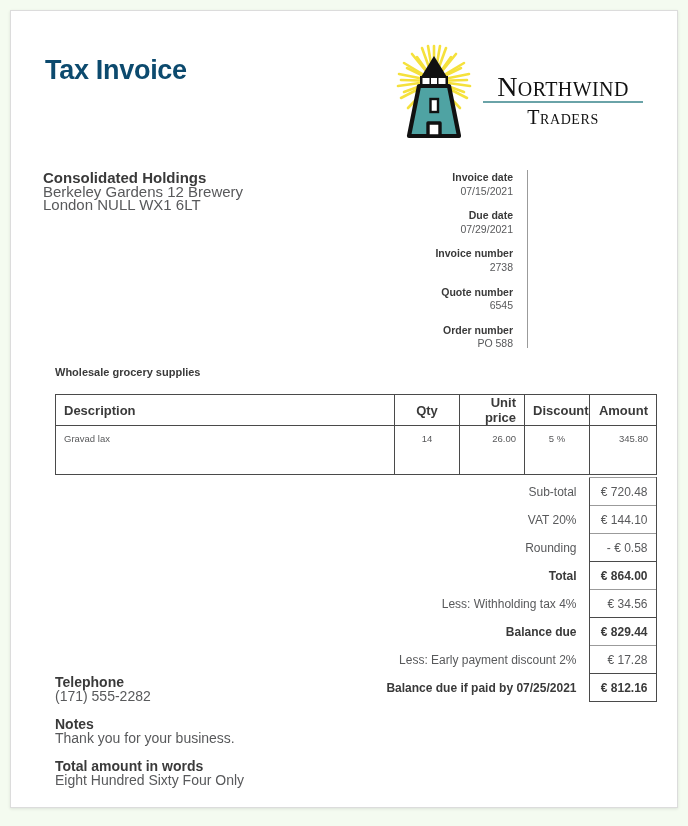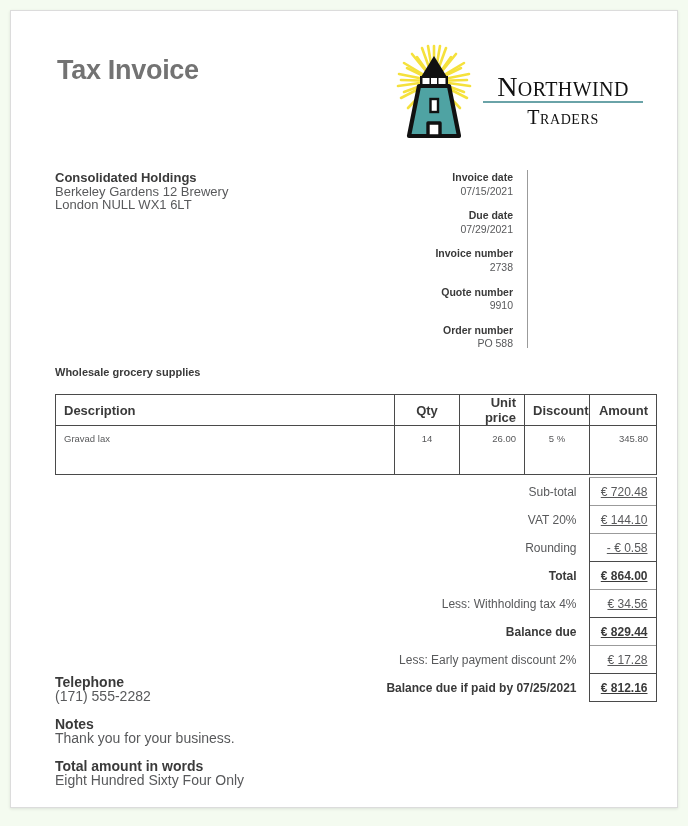--- a/index.html
+++ b/index.html
@@ -36,25 +36,25 @@
   .header {
     position: absolute;
     left: 34px;
     top: 30px;
     width: 600px;
     height: 112px;
   }
 
   .doc-title {
     position: absolute;
-    left: 12px;
+    left: 0;
     top: 14px;
     font-size: 27px;
     font-weight: bold;
-    color: #737373;
+    color: #0c4a6e;
     letter-spacing: -0.3px;
   }
 
   .logo-wrap {
     position: absolute;
     right: 0;
     top: 0;
     width: 250px;
     height: 108px;
   }
@@ -95,24 +95,24 @@
   .logo-text .line2 {
     font-size: 20px;
     font-variant: small-caps;
     letter-spacing: 0.6px;
     line-height: 22px;
   }
 
   
   .bill-to {
     position: absolute;
-    left: 44px;
+    left: 32px;
     top: 160px;
     width: 280px;
-    font-size: 13px;
+    font-size: 15px;
     line-height: 13.6px;
     color: #58595b;
   }
   .bill-to .name { font-weight: bold; color: #3a3a3a; }
 
   .meta {
     position: absolute;
     left: 360px;
     top: 160px;
     width: 142px;
@@ -206,21 +206,20 @@
     padding-right: 12px;
     border: none;
   }
   .totals .t-value {
     width: 67px;
     text-align: right;
     padding-right: 8px;
     border-left: 1px solid #4a4a4a;
     border-right: 1px solid #4a4a4a;
     border-top: 1px solid #9b9b9b;
-    text-decoration: underline;
   }
   .totals tr:last-child .t-value { border-bottom: 1px solid #4a4a4a; }
   .totals tr.emph .t-label,
   .totals tr.emph .t-value { font-weight: bold; color: #3a3a3a; }
   .totals tr.emph .t-value { border-top: 1px solid #4a4a4a; }
 
   
   .footer {
     position: absolute;
     left: 44px;
@@ -305,21 +304,21 @@
       <div class="row">
         <div class="k">Due date</div>
         <div class="v">07/29/2021</div>
       </div>
       <div class="row">
         <div class="k">Invoice number</div>
         <div class="v">2738</div>
       </div>
       <div class="row">
         <div class="k">Quote number</div>
-        <div class="v">9910</div>
+        <div class="v">6545</div>
       </div>
       <div class="row">
         <div class="k">Order number</div>
         <div class="v">PO 588</div>
       </div>
     </div>
 
     <div class="meta-divider"></div>
 
 

